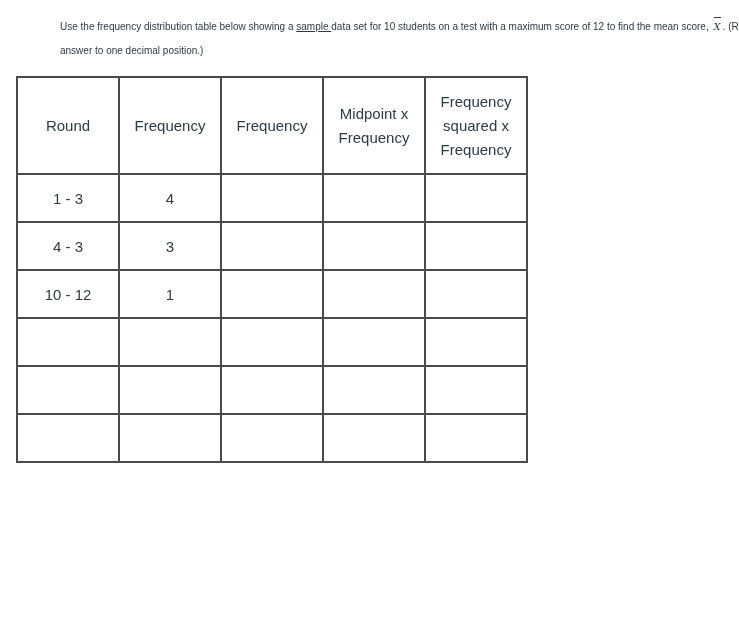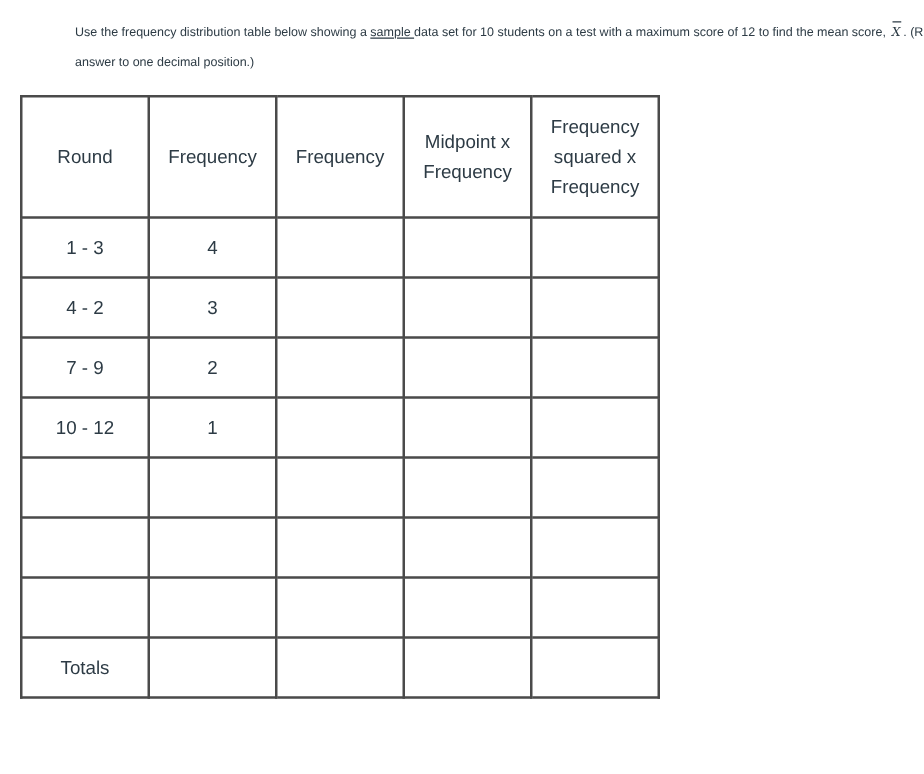--- a/index.html
+++ b/index.html
@@ -35,29 +35,22 @@
   </thead>
   <tbody>
     <tr>
       <td>1 - 3</td>
       <td>4</td>
       <td></td>
       <td></td>
       <td></td>
     </tr>
     <tr>
-      <td>4 - 2</td>
+      <td>4 - 3</td>
       <td>3</td>
-      <td></td>
-      <td></td>
-      <td></td>
-    </tr>
-    <tr>
-      <td>7 - 9</td>
-      <td>2</td>
       <td></td>
       <td></td>
       <td></td>
     </tr>
     <tr>
       <td>10 - 12</td>
       <td>1</td>
       <td></td>
       <td></td>
       <td></td>
@@ -76,21 +69,14 @@
       <td></td>
       <td></td>
     </tr>
     <tr>
       <td></td>
       <td></td>
       <td></td>
       <td></td>
       <td></td>
     </tr>
-    <tr>
-      <td>Totals</td>
-      <td></td>
-      <td></td>
-      <td></td>
-      <td></td>
-    </tr>
   </tbody>
 </table>
 
 </body></html>

